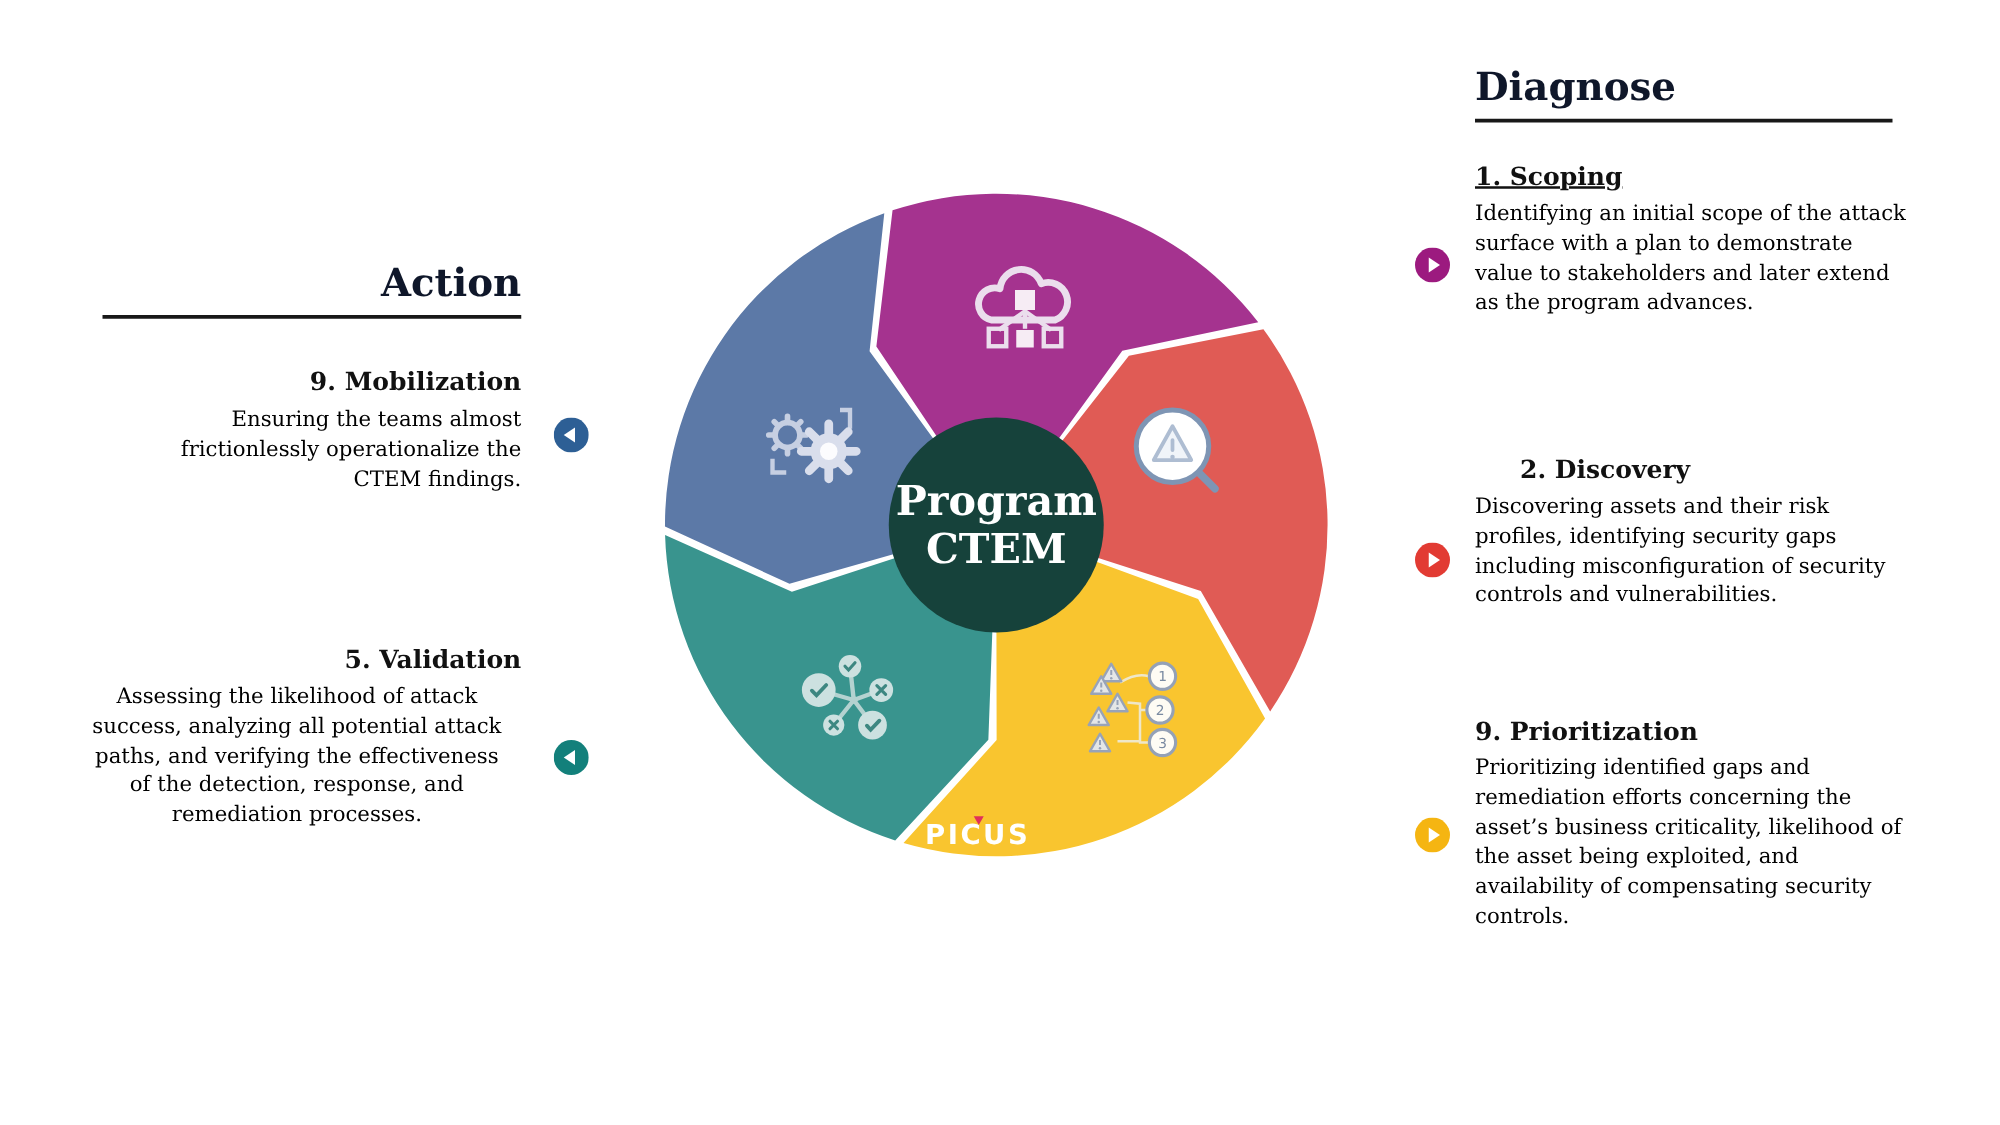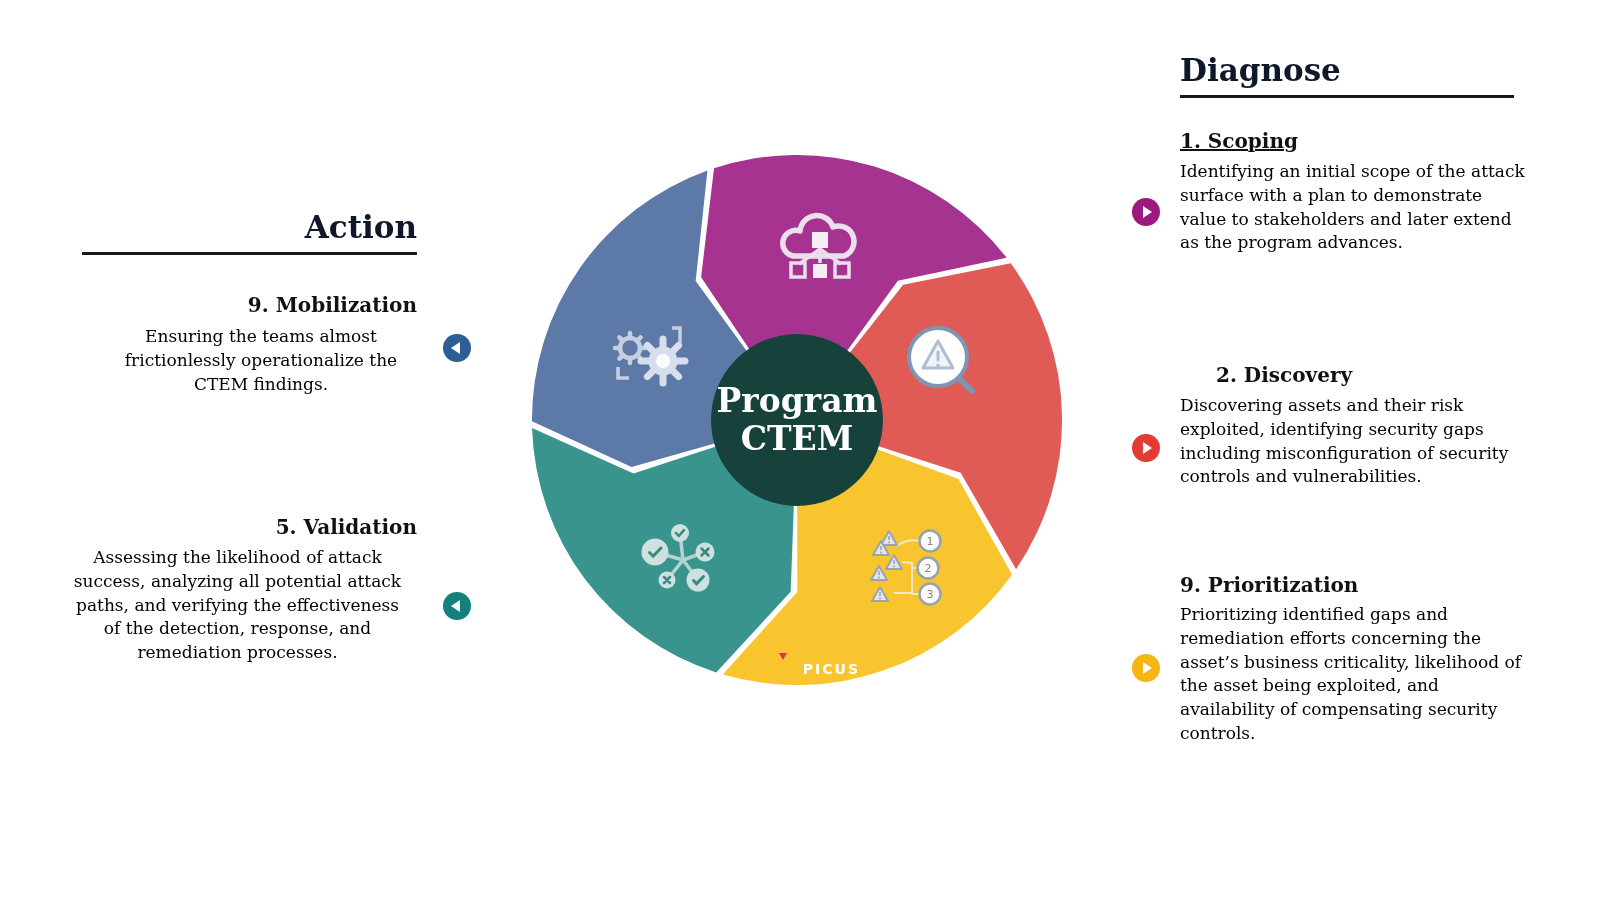--- a/index.html
+++ b/index.html
@@ -14,60 +14,60 @@
   #action-title   { left:82px;  top:209px; width:335px; text-align:right; padding-bottom:7px; border-bottom:3px solid #181818; }
   .item-title { font-size:20px; font-weight:bold; color:#111; line-height:26px; }
   .item-body  { font-size:17px; line-height:23.8px; color:#000000; }
   #scoping-title        { left:1180px; top:128px; width:348px;text-decoration:underline; }
   #scoping-body         { left:1180px; top:160px; width:348px; }
   #discovery-title      { left:1216px; top:362px; width:348px; }
   #discovery-body       { left:1180px; top:394px; width:348px; }
   #prioritization-title { left:1180px; top:572px; width:348px; }
   #prioritization-body  { left:1180px; top:603px; width:348px; }
   #mobilization-title   { left:82px;  top:292px; width:335px; text-align:right; }
-  #mobilization-body    { left:105px; top:325px; width:312px; text-align:center; }
+  #mobilization-body    { left:105px; top:325px; width:312px; text-align:right; }
   #validation-title     { left:82px;  top:514px; width:335px; text-align:right; }
   #validation-body      { left:70px;  top:546px; width:335px; text-align:center; }
   .bullet { position:absolute; width:28px; height:28px; }
   #bullet-scoping        { left:1132px; top:198px; }
   #bullet-discovery      { left:1132px; top:434px; }
   #bullet-prioritization { left:1132px; top:654px; }
   #bullet-mobilization   { left:443px;  top:334px; }
   #bullet-validation     { left:443px;  top:592px; }
   #wheel { left:497px; top:120px; }
   #center-label {
     left:647px; top:382px; width:300px; text-align:center;
     color:#ffffff; font-weight:bold; font-size:33px; line-height:38px;
   }
   #center-label span { display:block; }
   #picus-logo {
-    left:740px; top:659px; width:120px; text-align:right;
+    left:740px; top:659px; width:120px; text-align:left;
     color:#ffffff; font-family:"DejaVu Sans", sans-serif;
-    font-weight:bold; font-size:14px; line-height:20px; letter-spacing:2px;
+    font-weight:bold; font-size:22px; line-height:20px; letter-spacing:2px;
   }
   #picus-accent {
     position:absolute; left:39px; top:-6px; width:0; height:0;
     border-left:4.5px solid transparent; border-right:4.5px solid transparent;
     border-top:7px solid #E0305A;
   }
 </style>
 </head>
 <body>
 
 <h2 class="abs col-title" id="diagnose-title">Diagnose</h2>
 
 <h3 class="abs item-title" id="scoping-title">1. Scoping</h3>
 <p class="abs item-body" id="scoping-body">Identifying an initial scope of the attack surface with a plan to demonstrate value to stakeholders and later extend as the program advances.</p>
 <svg class="bullet" id="bullet-scoping" viewBox="0 0 28 28">
   <circle cx="14" cy="14" r="14" fill="#9C1A7F"></circle>
   <polygon points="11,8 20,14 11,20" fill="#ffffff"></polygon>
 </svg>
 
 <h3 class="abs item-title" id="discovery-title">2. Discovery</h3>
-<p class="abs item-body" id="discovery-body">Discovering assets and their risk exploited,  identifying security gaps including misconfiguration of security controls and  vulnerabilities.</p>
+<p class="abs item-body" id="discovery-body">Discovering assets and their risk profiles,  identifying security gaps including misconfiguration of security controls and  vulnerabilities.</p>
 <svg class="bullet" id="bullet-discovery" viewBox="0 0 28 28">
   <circle cx="14" cy="14" r="14" fill="#E23B33"></circle>
   <polygon points="11,8 20,14 11,20" fill="#ffffff"></polygon>
 </svg>
 
 <h3 class="abs item-title" id="prioritization-title">9. Prioritization</h3>
 <p class="abs item-body" id="prioritization-body">Prioritizing identified gaps and remediation efforts concerning the asset’s business criticality, likelihood of the asset being exploited, and availability of compensating security controls.</p>
 <svg class="bullet" id="bullet-prioritization" viewBox="0 0 28 28">
   <circle cx="14" cy="14" r="14" fill="#F5B512"></circle>
   <polygon points="11,8 20,14 11,20" fill="#ffffff"></polygon>

